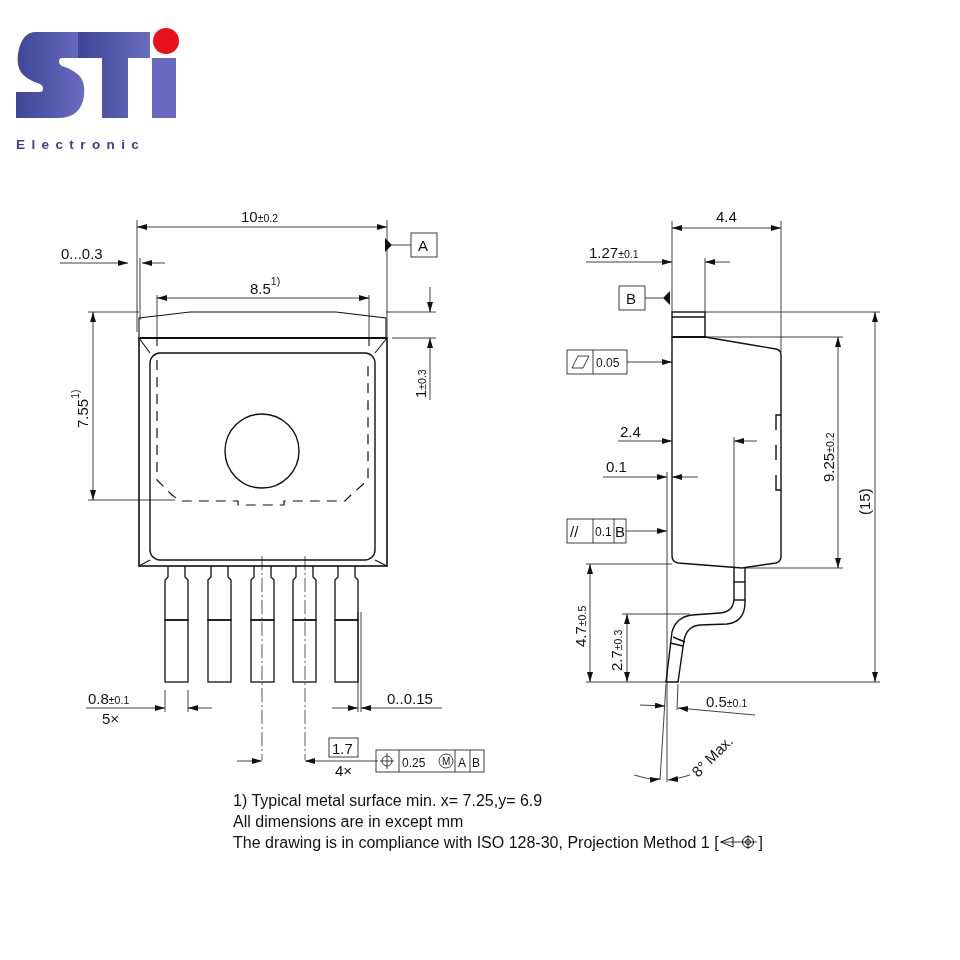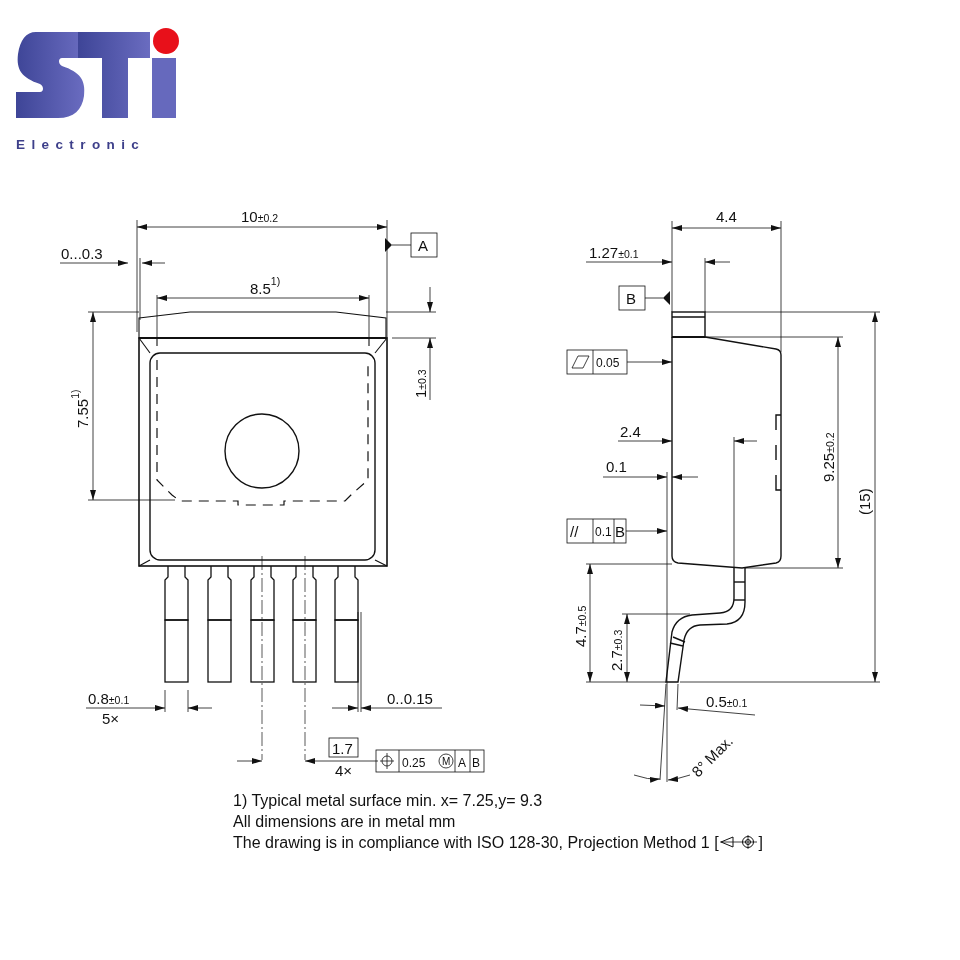--- a/index.html
+++ b/index.html
@@ -241,22 +241,22 @@
   <text x="615" y="537" class="dim">B</text>
   <text transform="translate(834 482) rotate(-90)" class="dim"><tspan>9.25</tspan><tspan class="tol">±0.2</tspan></text>
   <text transform="translate(870 515) rotate(-90)" class="dim">(15)</text>
   <text transform="translate(586 647) rotate(-90)" class="dim"><tspan>4.7</tspan><tspan class="tol">±0.5</tspan></text>
   <text transform="translate(622 671) rotate(-90)" class="dim"><tspan>2.7</tspan><tspan class="tol">±0.3</tspan></text>
   <text x="706" y="707" class="dim"><tspan>0.5</tspan><tspan class="tol">±0.1</tspan></text>
   <text transform="translate(698 778) rotate(-45)" class="dim">8° Max.</text>
 </svg>
 
 <div class="notes">
-  <div>1) Typical metal surface min. x= 7.25,y= 9.3</div>
-  <div>All dimensions are in metal mm</div>
+  <div>1) Typical metal surface min. x= 7.25,y= 6.9</div>
+  <div>All dimensions are in except mm</div>
   <div><span>The drawing is in compliance with ISO 128-30, Projection Method 1 [</span><svg width="40" height="16" viewBox="0 0 40 16" style="vertical-align:-2px">
         <path d="M2 8 L14 3 L14 13 Z" fill="none" stroke="#111" stroke-width="1"></path>
         <line x1="1" y1="8" x2="38" y2="8" stroke="#111" stroke-width="0.8"></line>
         <circle cx="29" cy="8" r="5.5" fill="none" stroke="#111" stroke-width="1"></circle>
         <circle cx="29" cy="8" r="2.5" fill="none" stroke="#111" stroke-width="1"></circle>
         <line x1="29" y1="1" x2="29" y2="15" stroke="#111" stroke-width="0.8"></line>
       </svg><span>]</span></div>
 </div>
 
 </body></html>

